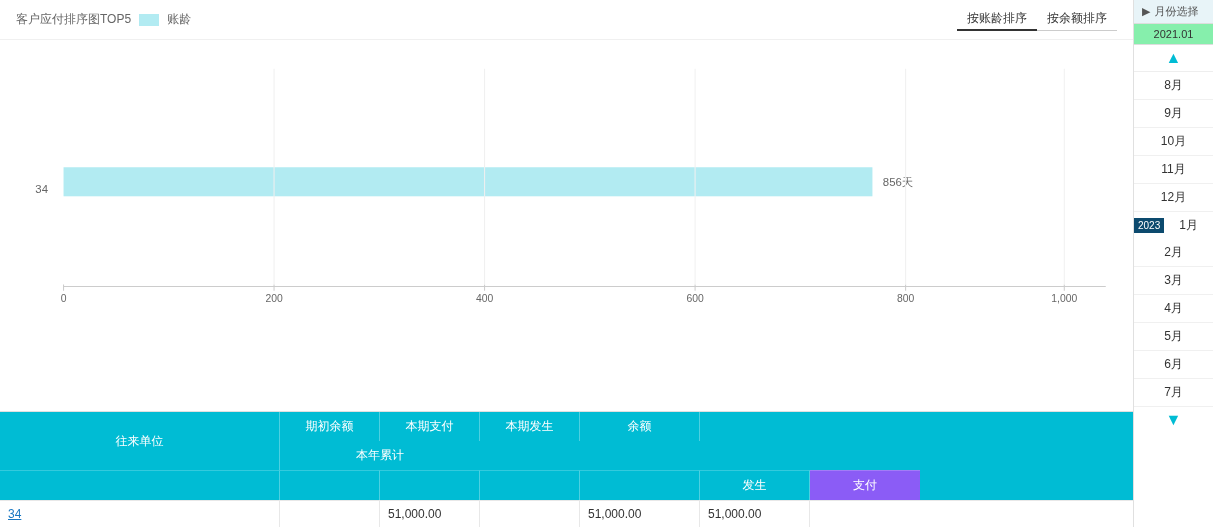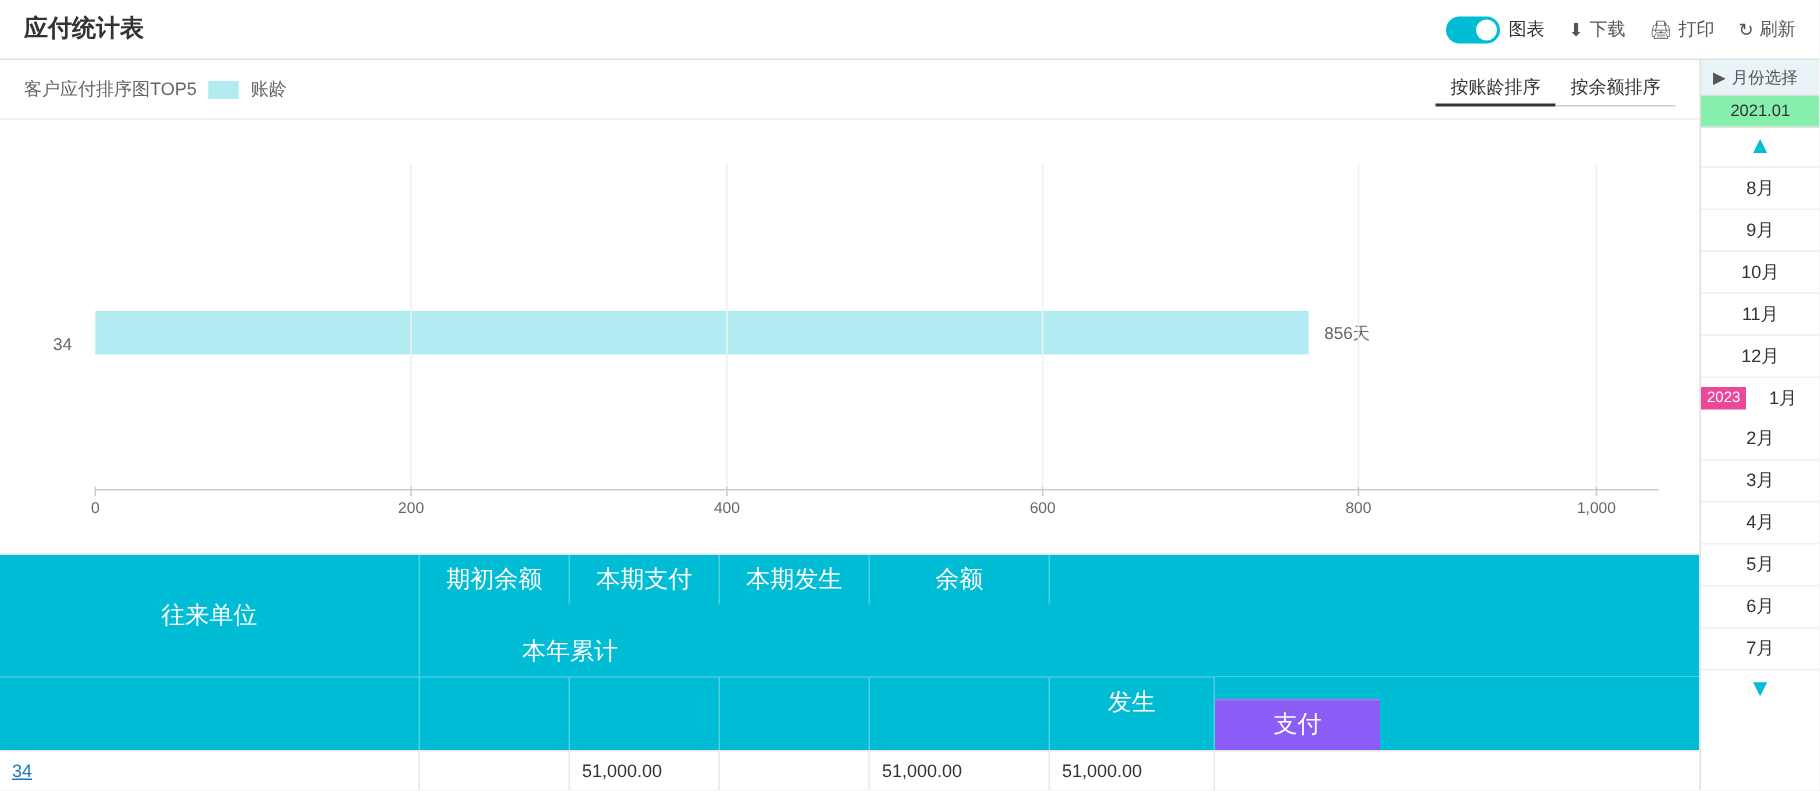--- a/index.html
+++ b/index.html
@@ -29,22 +29,22 @@
     .chart-sort-btns { display: flex; gap: 0; font-family: Liberation Serif, serif; }
     .sort-btn { padding: 2px 10px; font-size: 12px; cursor: pointer; color: #333; border-bottom: 1px solid #ccc; }
     .sort-btn.active { color: #333; border-bottom: 2px solid #333; }
 
     
     .chart-area { flex: 1; padding: 8px 16px 0 16px; position: relative; overflow: hidden; }
     .chart-svg { width: 100%; height: 280px; }
 
     
     .table-section { background: #fff; border-top: 1px solid #e0e0e0; }
-    .th { padding: 6px 8px; text-align: center; font-size: 16px; font-weight: normal; border-right: 1px solid rgba(255,255,255,0.3); }
-    .th:last-child { border-right: none; margin-top: 15px; }
+    .th { padding: 6px 8px; text-align: center; font-size: 12px; font-weight: normal; border-right: 1px solid rgba(255,255,255,0.3); }
+    .th:last-child { border-right: none; }
 
     .table-header-row1 { display: grid; grid-template-columns: 280px 100px 100px 100px 120px 220px; background: #00bcd4; color: #fff; }
     .table-header-row2 { display: grid; grid-template-columns: 280px 100px 100px 100px 120px 110px 110px; background: #00bcd4; color: #fff; }
 
     .table-row-data { display: grid; grid-template-columns: 280px 100px 100px 100px 120px 110px 110px; background: #fff; border-top: 1px solid #e8e8e8; }
     .td { padding: 6px 8px; text-align: left; font-size: 12px; border-right: 1px solid #e8e8e8; }
     .td:last-child { border-right: none; }
     .td.link { color: #1a78c2; text-decoration: underline; cursor: pointer; text-align: left; }
 
     
@@ -54,41 +54,20 @@
     .sidebar-nav { display: flex; flex-direction: column; }
     .sidebar-nav-up { text-align: center; padding: 4px; color: #00bcd4; font-size: 16px; cursor: pointer; border-bottom: 1px solid #eee; }
     .sidebar-month { padding: 5px 8px; text-align: center; cursor: pointer; color: #333; font-size: 12px; border-bottom: 1px solid #f0f0f0; }
     .sidebar-nav-down { text-align: center; padding: 4px; color: #00bcd4; font-size: 16px; cursor: pointer; }
   </style>
 </head>
 <body>
 
 <div class="page-container">
 
-  <div class="header">
-    <div class="header-title">应付统计表</div>
-    <div class="header-actions">
-      <div class="toggle-group">
-        <div class="toggle-switch"></div>
-        <span>图表</span>
-      </div>
-      <div class="action-btn">
-        <span>⬇</span>
-        <span>下载</span>
-      </div>
-      <div class="action-btn">
-        <span>🖨</span>
-        <span>打印</span>
-      </div>
-      <div class="action-btn">
-        <span>↻</span>
-        <span>刷新</span>
-      </div>
-    </div>
-  </div>
 
   <div class="main-content">
 
     <div class="chart-section">
 
       <div class="chart-header">
         <div class="chart-legend">
           <span>客户应付排序图TOP5</span>
           <div class="legend-box"></div>
           <span>账龄</span>
@@ -179,21 +158,21 @@
       <div class="sidebar-nav">
         <div class="sidebar-nav-up">▲</div>
 
         <div class="sidebar-month">8月</div>
         <div class="sidebar-month">9月</div>
         <div class="sidebar-month">10月</div>
         <div class="sidebar-month">11月</div>
         <div class="sidebar-month">12月</div>
 
         <div style="display:flex;align-items:center;">
-          <div style="background:#ec4899;color:#fff;font-size:10px;padding:2px 4px;writing-mode:horizontal-tb;">2023</div>
+          <div style="background:#0c4a6e;color:#fff;font-size:10px;padding:2px 4px;writing-mode:horizontal-tb;">2023</div>
           <div class="sidebar-month" style="flex:1;border:none;">1月</div>
         </div>
 
         <div class="sidebar-month">2月</div>
         <div class="sidebar-month">3月</div>
         <div class="sidebar-month">4月</div>
         <div class="sidebar-month">5月</div>
         <div class="sidebar-month">6月</div>
         <div class="sidebar-month">7月</div>
 

